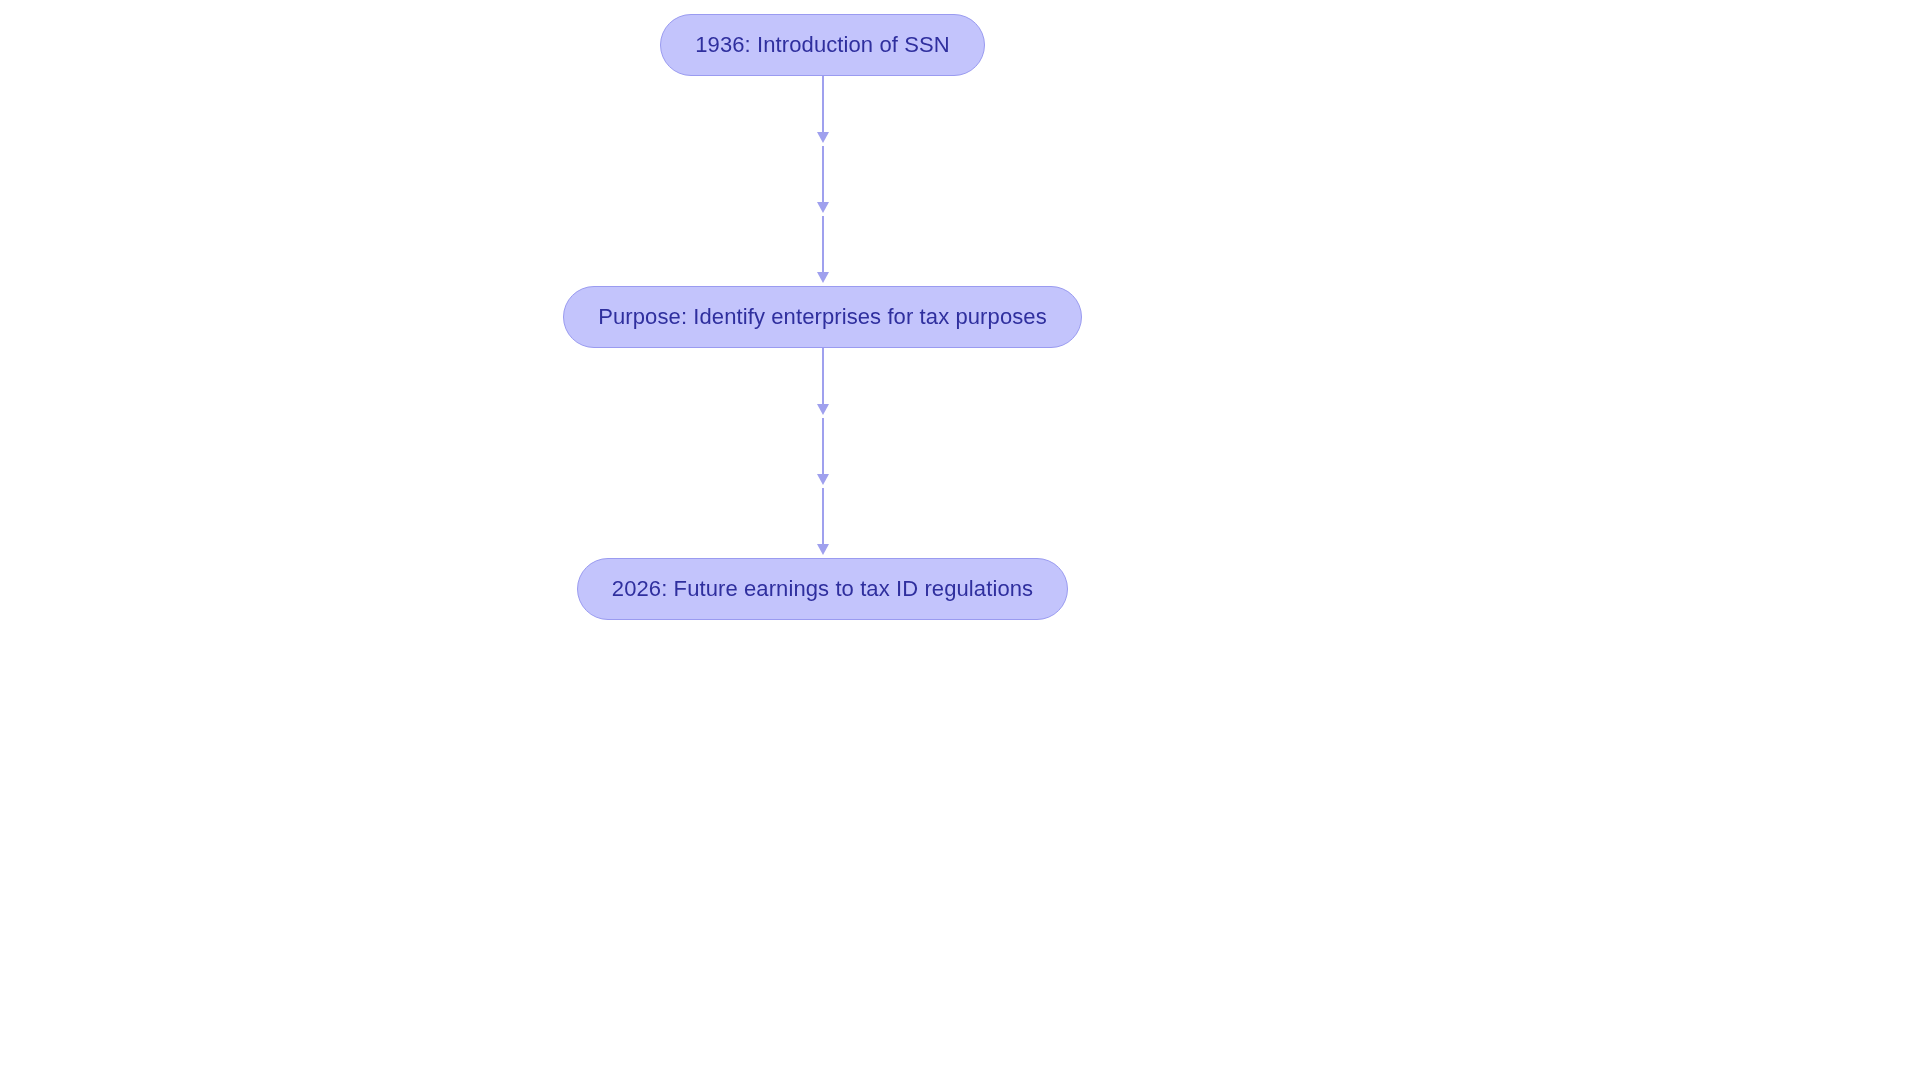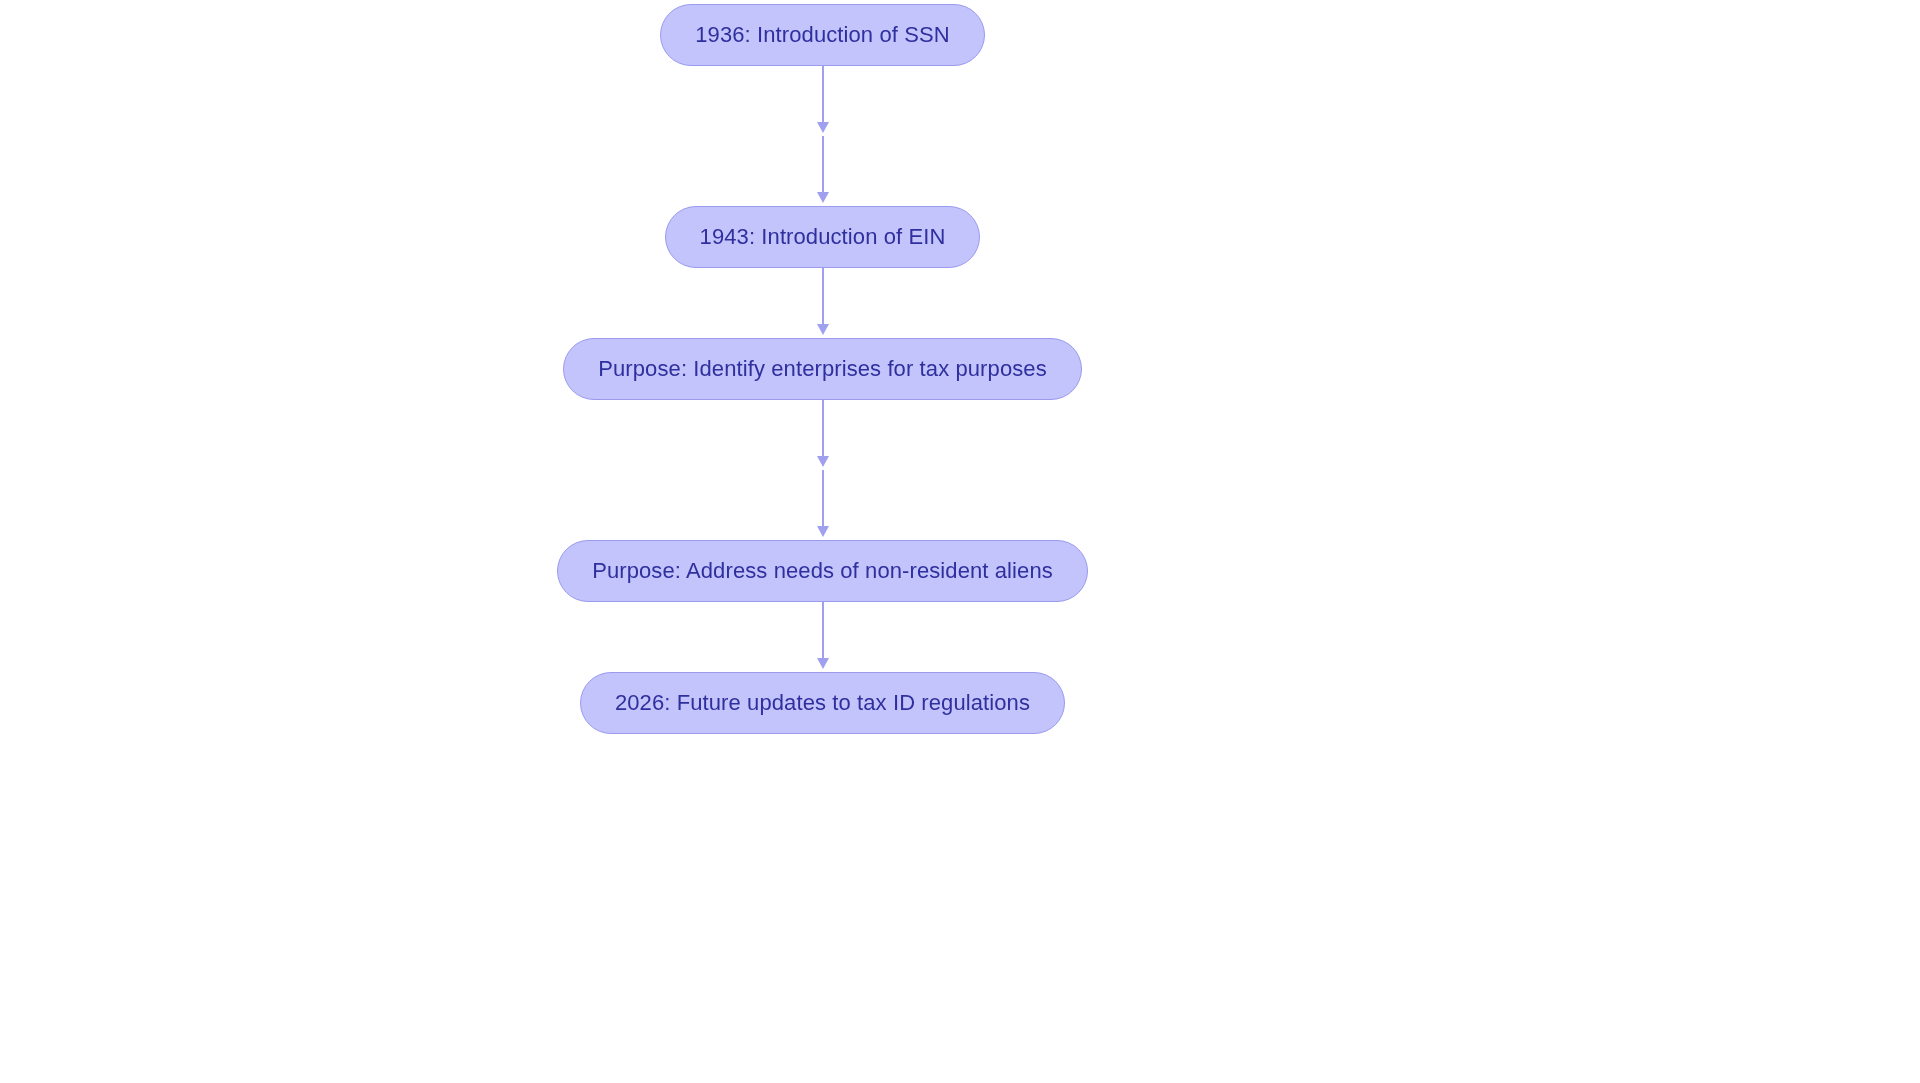--- a/index.html
+++ b/index.html
@@ -14,21 +14,21 @@
     overflow: hidden;
   }
   #flowchart {
     position: relative;
     width: 1645px;
     height: 1083px;
     display: flex;
     flex-direction: column;
     align-items: center;
     justify-content: flex-start;
-    padding-top: 4px;
+    padding-top: 14px;
     box-sizing: border-box;
   }
   .node {
     background: #c3c4fc;
     border: 1.4px solid #9a9bf0;
     border-radius: 999px;
     color: #2f2f9e;
     font-size: 22px;
     line-height: 1;
     display: flex;
@@ -79,23 +79,20 @@
     <div class="line"></div>
     <div class="arrow"></div>
   </div>
 
 
   <div class="connector">
     <div class="line"></div>
     <div class="arrow"></div>
   </div>
 
-  <div class="node">
-    <span>1943: Introduction of EIN</span>
-  </div>
 
   <div class="connector">
     <div class="line"></div>
     <div class="arrow"></div>
   </div>
 
   <div class="node">
     <span>Purpose: Identify enterprises for tax purposes</span>
   </div>
 
@@ -103,26 +100,23 @@
     <div class="line"></div>
     <div class="arrow"></div>
   </div>
 
 
   <div class="connector">
     <div class="line"></div>
     <div class="arrow"></div>
   </div>
 
-  <div class="node">
-    <span>Purpose: Address needs of non-resident aliens</span>
-  </div>
 
   <div class="connector">
     <div class="line"></div>
     <div class="arrow"></div>
   </div>
 
   <div class="node">
-    <span>2026: Future updates to tax ID regulations</span>
+    <span>2026: Future earnings to tax ID regulations</span>
   </div>
 
 </div>
 
 </body></html>

